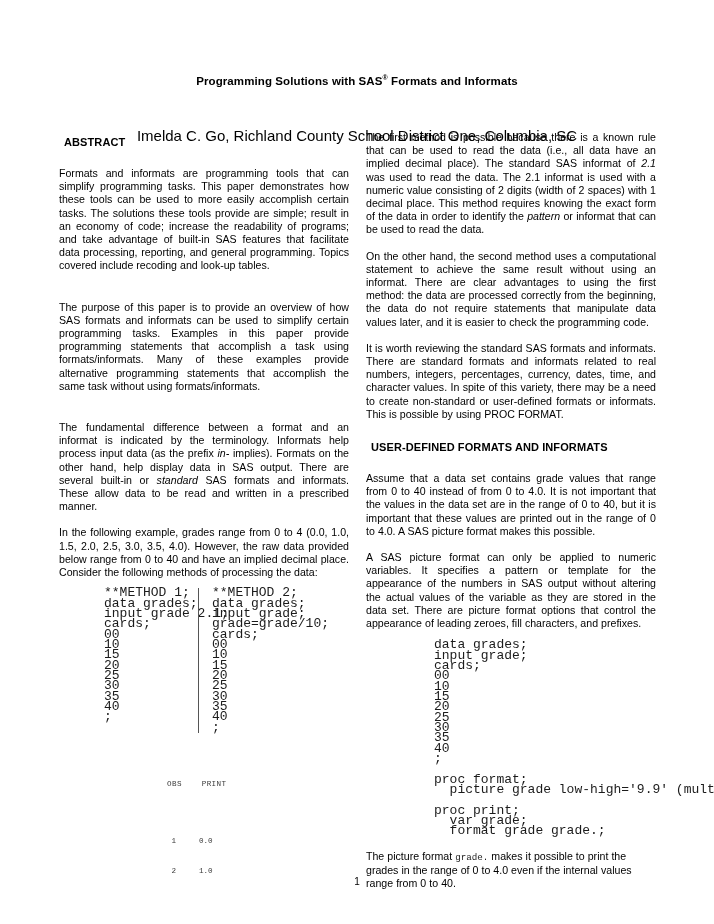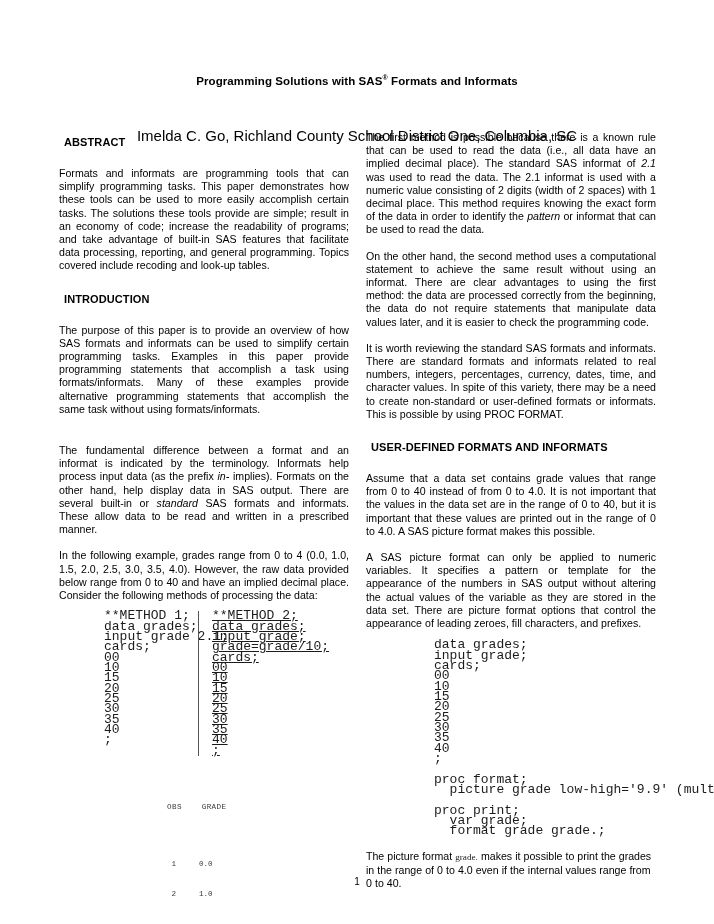--- a/index.html
+++ b/index.html
@@ -95,39 +95,38 @@
 
   
   .code {
     font-family: "Liberation Mono", "DejaVu Sans Mono", monospace;
     font-size: 13px;
     line-height: 10.35px;
     white-space: pre;
     color: #1b1b1b;
   }
   code.inline {
-    font-family: Liberation Serif, serif;
+    font-family: Liberation Mono, monospace;
     font-size: 9.2px;
     color: #1b1b1b;
   }
 
   .code-two-col {
     position: relative;
     margin-left: 45px;
     margin-top: 9px;
     display: flex;
   }
   .code-col-a {
     width: 94px;
     padding-right: 6px;
   }
   .code-col-b {
     padding-left: 13px;
     border-left: 1px solid #555;
-    text-decoration: underline;
   }
   .code-block-indent-r {
     margin-left: 68px;
     margin-top: 10px;
   }
 
   
   .proc-out {
     font-family: "Liberation Mono", "DejaVu Sans Mono", monospace;
     font-size: 7.6px;
@@ -162,21 +161,20 @@
 
   <div class="columns">
 
     <div class="col col-left">
 
       <h2 class="section">ABSTRACT</h2>
       <div class="sp-after-head"></div>
       <p class="body">Formats and informats are programming tools that can simplify programming tasks. This paper demonstrates how these tools can be used to more easily accomplish certain tasks. The solutions these tools provide are simple; result in an economy of code; increase the readability of programs; and take advantage of built-in SAS features that facilitate data processing, reporting, and general programming. Topics covered include recoding and look-up tables.</p>
 
       <div class="sp-before-head"></div>
-      <h2 class="section">INTRODUCTION</h2>
       <div class="sp-after-head"></div>
       <p class="body">The purpose of this paper is to provide an overview of how SAS formats and informats can be used to simplify certain programming tasks. Examples in this paper provide programming statements that accomplish a task using formats/informats. Many of these examples provide alternative programming statements that accomplish the same task without using formats/informats.</p>
 
       <div class="sp-before-head"></div>
       <div class="sp-after-head"></div>
 
       <p class="body"><span>The fundamental difference between a format and an informat is indicated by the terminology. Informats help process input data (as the prefix </span><em class="it">in-</em><span> implies). Formats on the other hand, help display data in SAS output. There are several built-in or </span><em class="it">standard</em><span> SAS formats and informats. These allow data to be read and written in a prescribed manner.</span></p>
 
       <div class="sp-para"></div>
       <p class="body">In the following example, grades range from 0 to 4 (0.0, 1.0, 1.5, 2.0, 2.5, 3.0, 3.5, 4.0). However, the raw data provided below range from 0 to 40 and have an implied decimal place. Consider the following methods of processing the data:</p>
@@ -207,21 +205,21 @@
 25
 30
 35
 40
 ;</div>
       </div>
 
       <div style="height:14px"></div>
 
       <div class="proc-out">
-        <div class="hdr"><span>OBS</span>    <span>GRADE</span></div>
+        <div class="hdr"><span>OBS</span>    <span>PRINT</span></div>
         <div style="height:6px"></div>
         <div> <span>1</span>     <span>0.0</span></div>
         <div> <span>2</span>     <span>1.0</span></div>
         
         
         
         
         
         
       </div>

